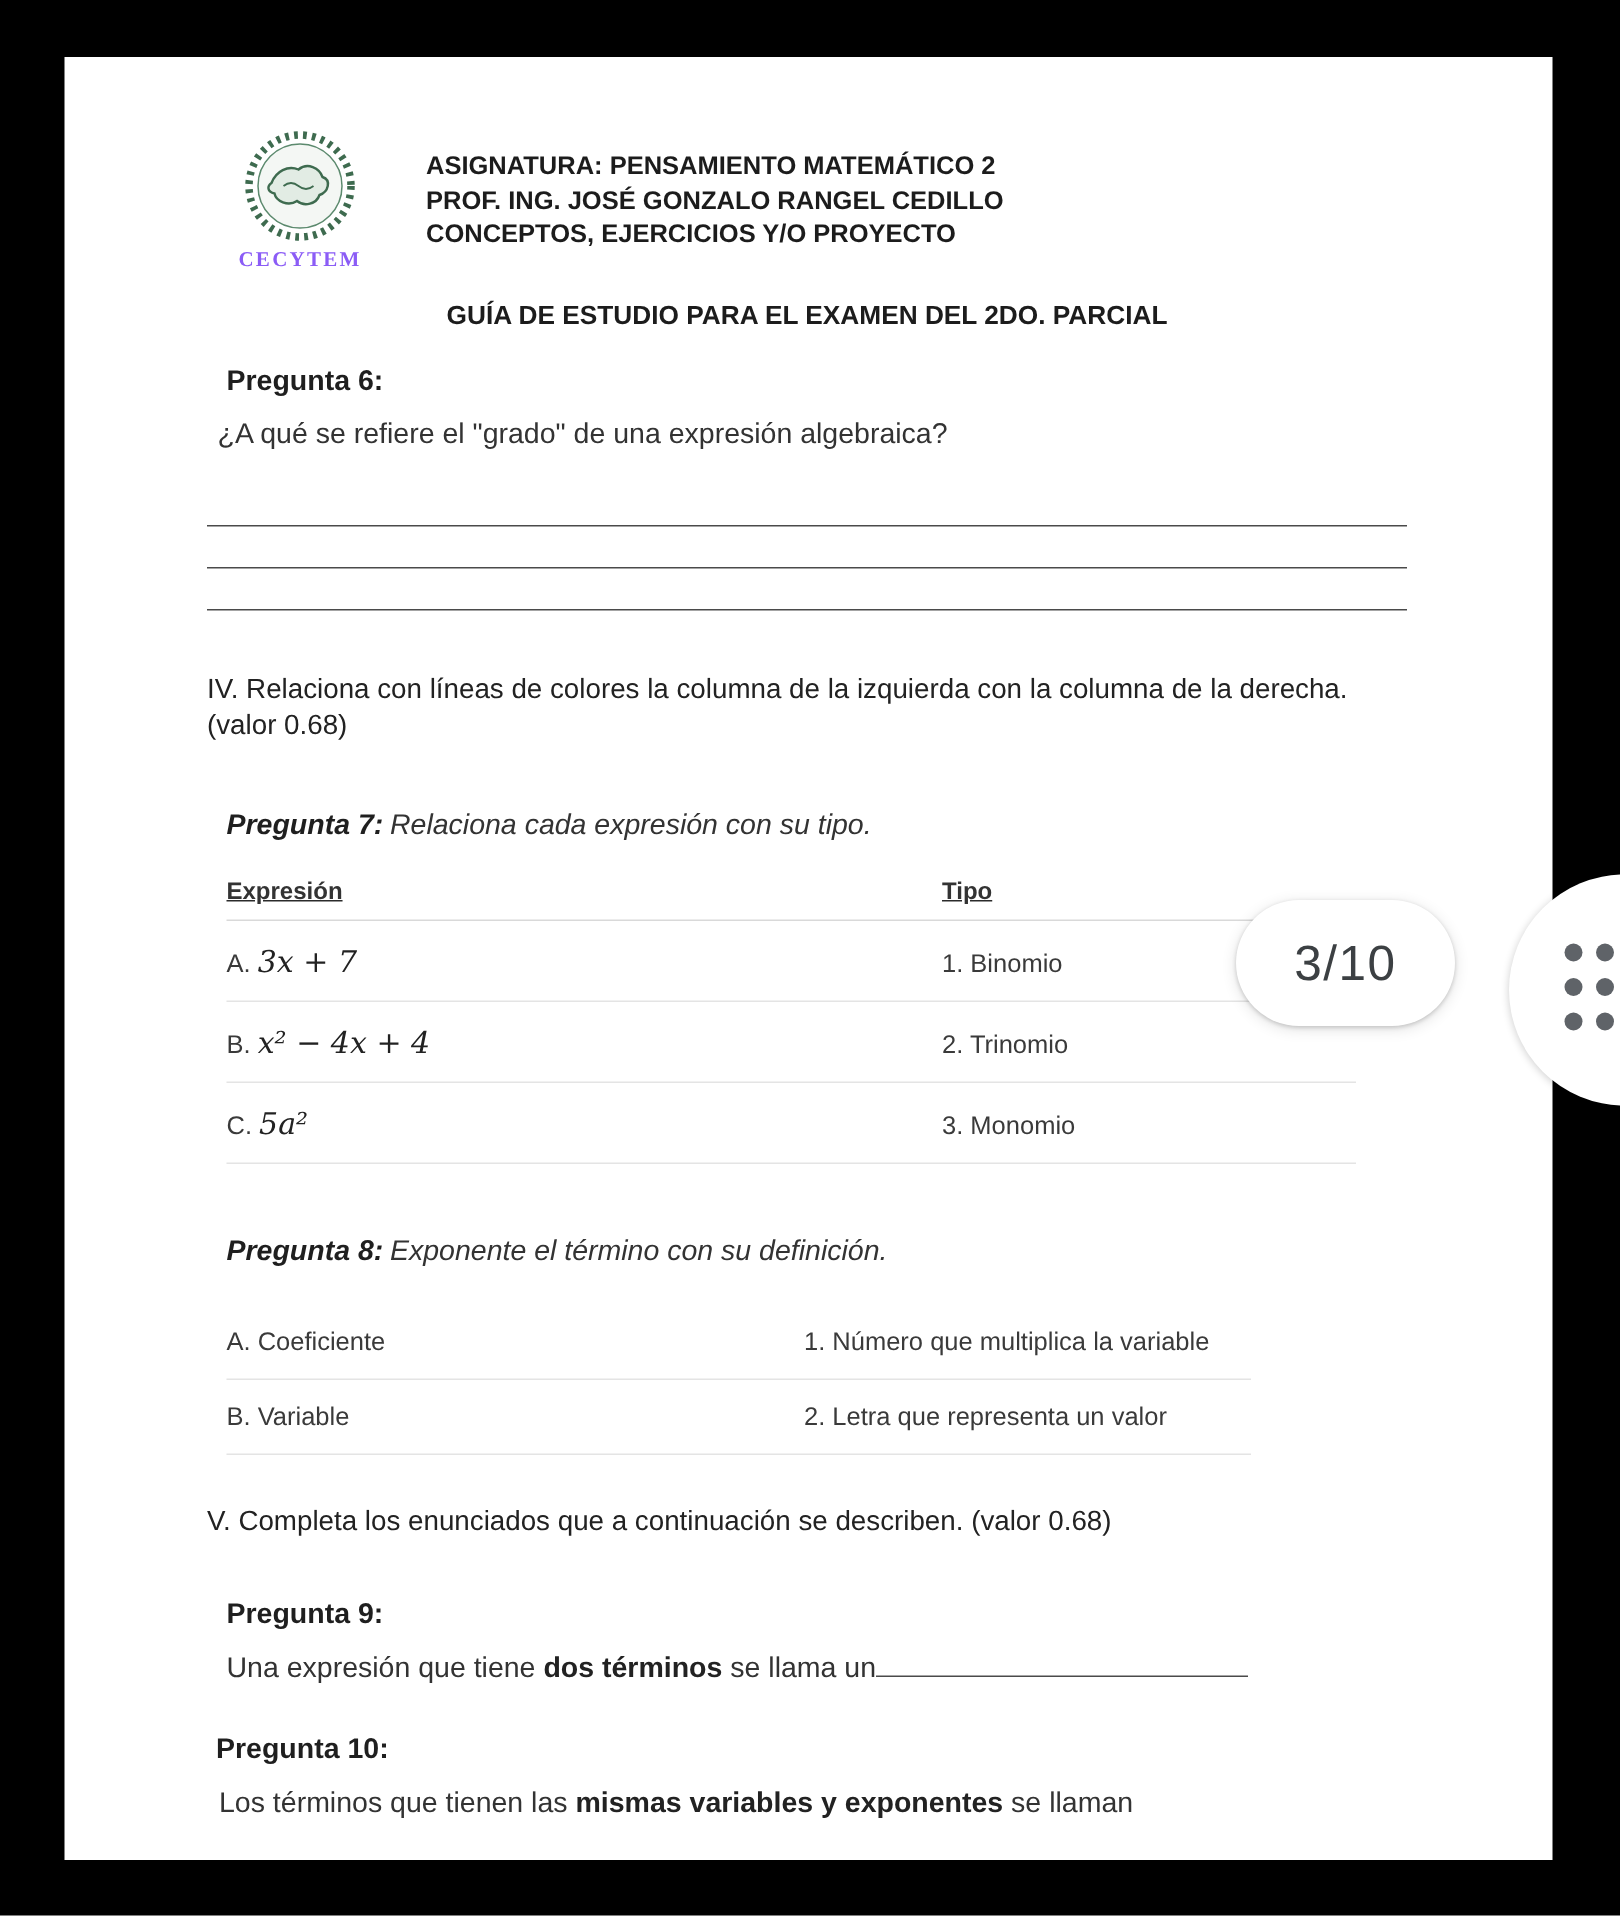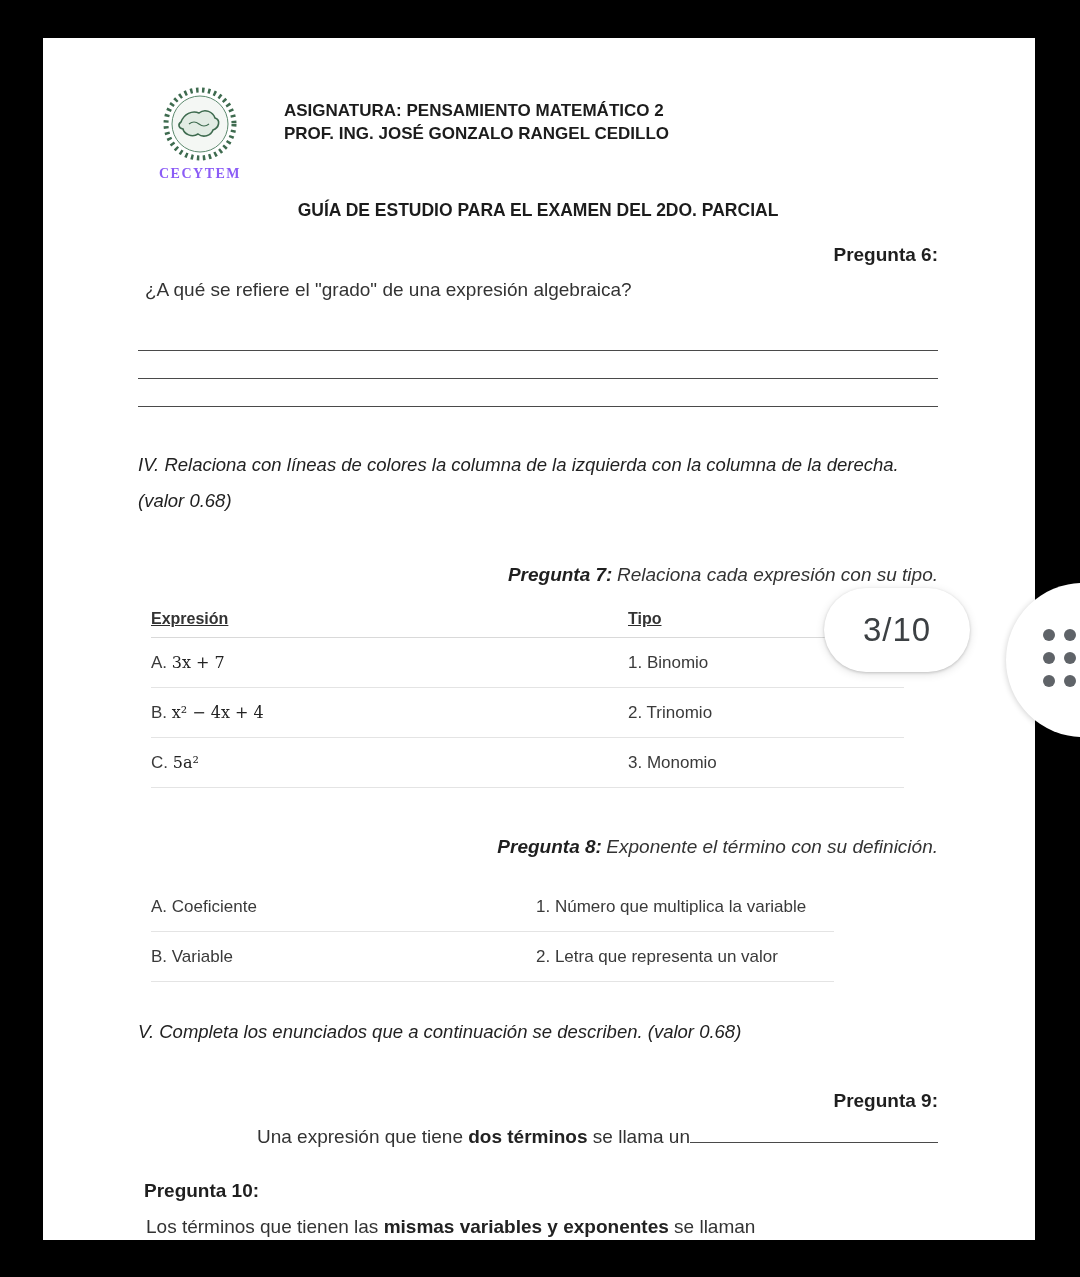--- a/index.html
+++ b/index.html
@@ -33,67 +33,67 @@
     font-size:17px; font-weight:bold; color:#1c1c1c; line-height:22.5px;
   }
   .doc-title {
     text-align:center; font-size:17.5px; font-weight:bold; color:#1c1c1c;
     margin-top:18px;
   }
 
   
   .q-label { font-size:19px; font-weight:bold; color:#1f1f1f; }
   .q-text  { font-size:19px; color:#333; }
-  .indent { margin-left:13px;text-align:right; }
+  .indent { margin-left:13px; }
 
   .q6 { margin-top:23px; }
   .q6 .q-text { margin-top:13px; margin-left:7px; }
   .answer-line {
     border-bottom:1.6px solid #4a4a4a;
     height:28px; width:800px; margin-left:0;
   }
   .answer-line.first { margin-top:22px; }
 
-  .section-head { font-size:18.5px; color:#222; margin-top:40px; line-height:36px; width:800px;font-style:italic; }
+  .section-head { font-size:18.5px; color:#222; margin-top:40px; line-height:24px; width:800px; }
 
   .q7 { margin-top:45px; }
   .q8 { margin-top:48px; }
   .q-inline .q-label, .q-inline .q-text { display:inline;font-style:italic; }
 
   
   .match-table { margin-top:24px; margin-left:13px; }
   .t-head { display:flex; border-bottom:1px solid #d9d9d9; padding-bottom:9px;text-decoration:underline; }
   .t-head .th { font-size:16px; font-weight:bold; color:#333; }
   .t-row { display:flex; align-items:baseline; border-bottom:1px solid #e4e4e4; padding:15px 0 14px 0; }
   .t-row:last-child { border-bottom:1px solid #e4e4e4; }
   .tcell { font-size:17px; color:#3a3a3a; }
   .table-q7 { width:753px; }
   .table-q7 .c1 { width:477px; }
   .table-q7 .c2 { width:276px; }
   .table-q8 { width:683px; }
   .table-q8 .c1 { width:385px; }
   .table-q8 .c2 { width:298px; }
   .math {
     font-family:"DejaVu Serif", serif;
-    font-size:16px; color:#222;text-align:center;
+    font-style:italic; font-size:20px; color:#222;text-align:center;
   }
 
   .q9 { margin-top:40px; }
   .q9 .fill-line-text { margin-top:14px; font-size:19px; color:#333; }
   .q10 { margin-top:32px; }
   .q10 .fill-line-text { margin-top:14px; font-size:19px; color:#333; margin-left:-8px; }
   .bold { font-weight:bold; color:#222; }
   .inline-blank {
     display:inline-block; width:248px; height:1px;
     border-bottom:1.6px solid #4a4a4a; vertical-align:baseline;
   }
 
   
   .page-pill {
-    position:absolute; left:824px; top:588px;
+    position:absolute; left:824px; top:600px;
     width:146px; height:84px;
     background:#fff; border-radius:44px;
     box-shadow:0 1px 3px rgba(0,0,0,.18), 0 2px 10px rgba(0,0,0,.12);
     display:flex; align-items:center; justify-content:center;
     font-size:33px; color:#3c4043; letter-spacing:1px;
     z-index:5;
   }
   
   .drag-handle {
     position:absolute; left:1006px; top:583px;
@@ -121,20 +121,21 @@
           <circle cx="41" cy="38" r="34" fill="none" stroke="#3e6b4f" stroke-width="5" stroke-dasharray="2.5 3.5"></circle>
           <circle cx="41" cy="38" r="28" fill="#f4f7f4" stroke="#5c8a6e" stroke-width="1"></circle>
           <path d="M22 36 C25 28, 33 24, 40 27 C46 22, 54 26, 56 32 C62 34, 60 42, 54 44 C52 50, 44 52, 39 48 C33 52, 25 48, 24 43 C19 42, 19 38, 22 36 Z" fill="#e2ece4" stroke="#3e6b4f" stroke-width="1.6"></path>
           <path d="M30 38 q5 -4 10 0 q5 4 10 0" fill="none" stroke="#3e6b4f" stroke-width="1.2"></path>
         </svg>
         <div class="logo-text">CECYTEM</div>
       </div>
       <div class="header-lines" style="margin-left:42px;">
         <div class="hline">ASIGNATURA: PENSAMIENTO MATEMÁTICO 2</div>
         <div class="hline">PROF. ING. JOSÉ GONZALO RANGEL CEDILLO</div>
+        <div class="hline">CONCEPTOS, EJERCICIOS Y/O PROYECTO</div>
       </div>
     </div>
 
     <div class="doc-title">GUÍA DE ESTUDIO PARA EL EXAMEN DEL 2DO. PARCIAL</div>
 
     <div class="q6">
       <div class="q-label indent">Pregunta 6:</div>
       <div class="q-text">¿A qué se refiere el "grado" de una expresión algebraica?</div>
       <div class="answer-line first"></div>
       <div class="answer-line"></div>

